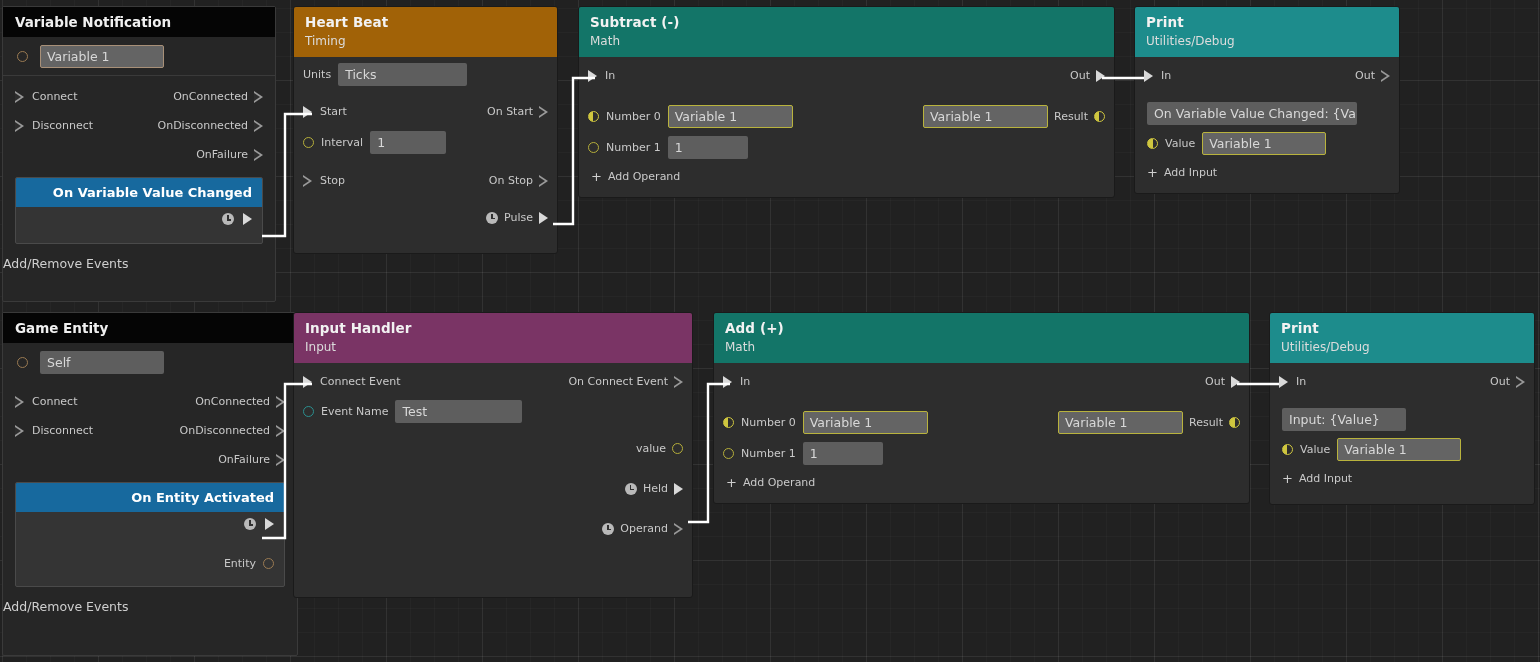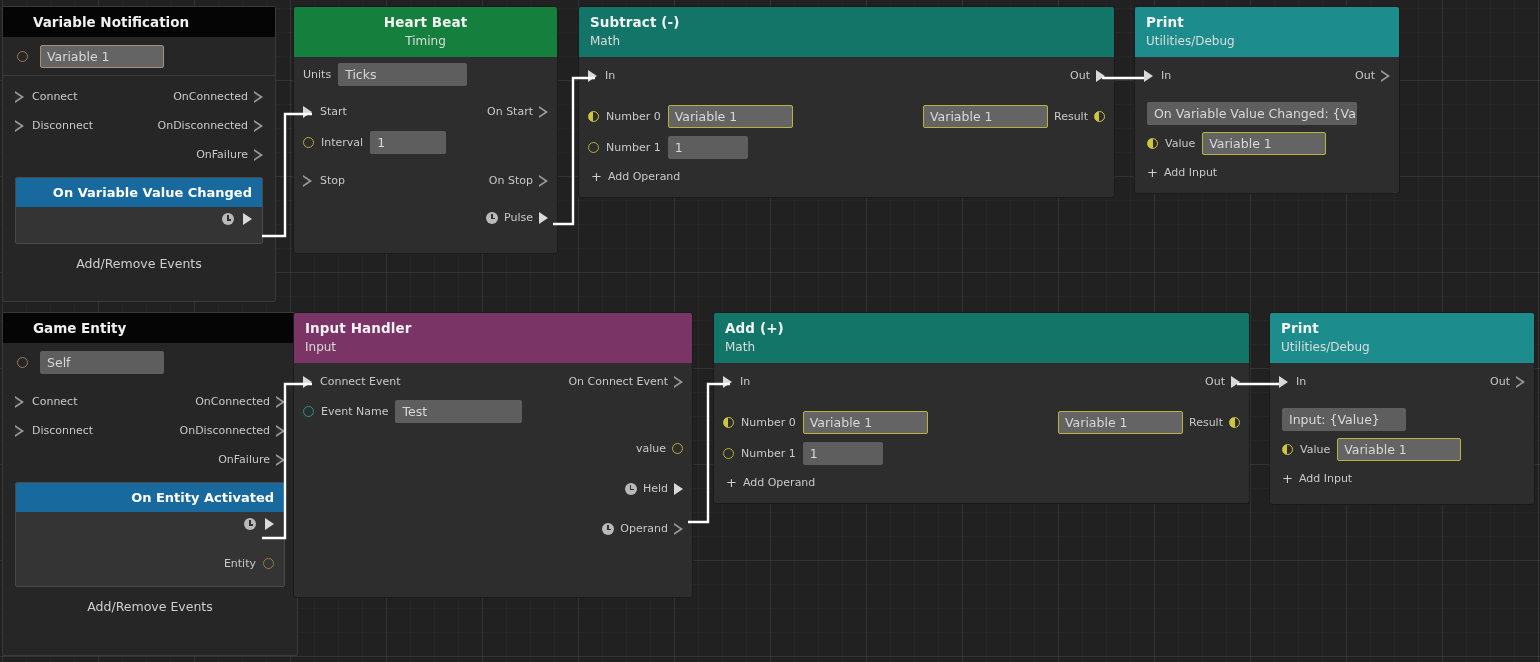--- a/index.html
+++ b/index.html
@@ -64,33 +64,33 @@
   .clock{ width:12px;height:12px;border-radius:50%;background:#b9b9b9;
           position:relative; flex:none; }
   .clock::after{ content:""; position:absolute; left:5px; top:2px;
           width:1.5px;height:5px;background:#303030; }
   .clock::before{ content:""; position:absolute; left:5px; top:6px;
           width:4px;height:1.5px;background:#303030; }
   .plus{ color:#cfcfcf; font-size:13px; margin-right:6px; }
 
   
   .panel{ position:absolute; background:#262626; border:1px solid #3a3a3a; border-radius:2px; }
-  .panel-head{ background:#050505; padding:7px 30px; }
+  .panel-head{ background:#050505; padding:7px 12px; }
   .panel-head .t{ font-size:13.5px; font-weight:bold; color:#f0f0f0; }
   .panel-sec{ border-top:1px solid #3a3a3a; }
   .evt-box{ margin:0 12px; border:1px solid #4a4a4a; border-radius:2px;
             background:#343434; overflow:hidden; }
   .evt-head{ background:#17699e; color:#ffffff; font-weight:bold; font-size:13px;
              padding:7px 10px;text-align:right; }
   .evt-body{ position:relative; }
   .evt-icons{ display:flex; justify-content:flex-end; align-items:center;
               gap:9px; padding:6px 10px 5px 10px; }
   .evt-row{ display:flex; align-items:center; justify-content:flex-end; gap:7px;
             padding:6px 10px; }
-  .addrem{ text-align:center; font-size:12.5px; color:#cfcfcf; padding:12px 0 14px 0; }
+  .addrem{ text-align:left; font-size:12.5px; color:#cfcfcf; padding:12px 0 14px 0; }
 
   
   .wire{ position:absolute; z-index:5; pointer-events:none; }
   svg.wire path{ fill:none; stroke:#ffffff; stroke-width:2.4; }
 </style>
 </head>
 <body>
 
 <div id="canvas">
 
@@ -199,21 +199,21 @@
         <div class="evt-row" style="margin-top:16px;">
           <span class="lbl">Entity</span>
           <span class="circ tan"></span>
         </div>
       </div>
     </div>
     <div class="addrem">Add/Remove Events</div>
   </div>
 
   <div class="node" style="left:293px;top:6px;width:265px;height:248px;">
-    <div class="node-head" style="background:#15803d;text-align:center;">
+    <div class="node-head" style="background:#a16207;">
       <div class="node-title">Heart Beat</div>
       <div class="node-sub">Timing</div>
     </div>
     <div class="node-body">
       <div class="row" style="height:34px;">
         <span class="lbl">Units</span>
         <div class="field flat" style="margin-left:7px;width:129px;">Ticks</div>
       </div>
       <div class="row" style="margin-top:6px;">
         <span class="tri"></span>

